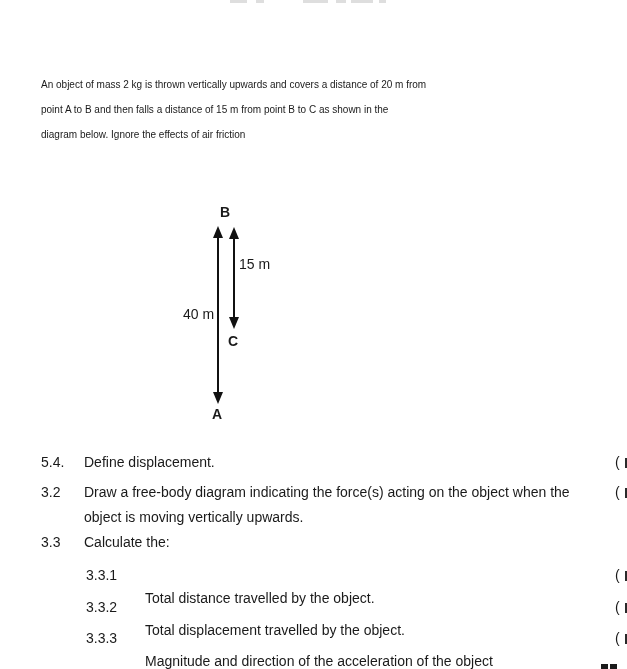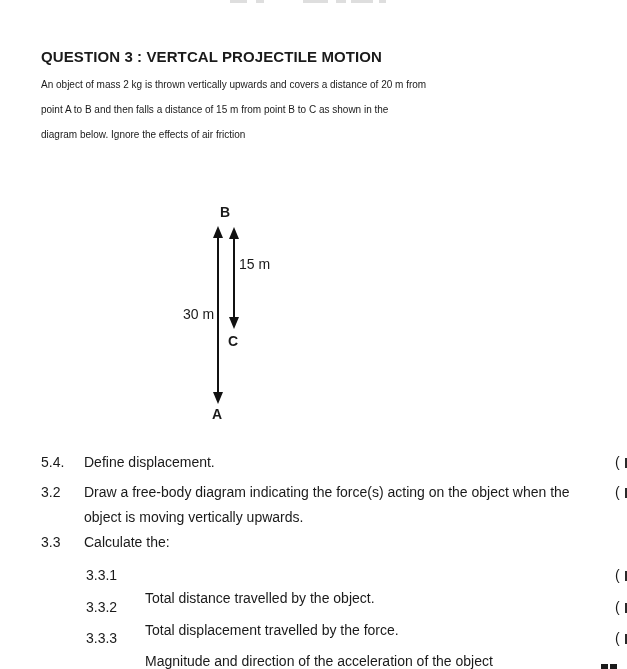--- a/index.html
+++ b/index.html
@@ -136,41 +136,40 @@
 
   <div class="top-cutoff">
     <span class="frag" style="left:230px;width:17px;"></span>
     <span class="frag" style="left:256px;width:8px;"></span>
     <span class="frag" style="left:303px;width:25px;"></span>
     <span class="frag" style="left:336px;width:10px;"></span>
     <span class="frag" style="left:351px;width:22px;"></span>
     <span class="frag" style="left:379px;width:7px;"></span>
   </div>
 
-  <h1 class="heading">QUESTION 3 : VERTCAL PROJECTILE MOTION</h1>
 
   <div>
     <div class="para-line l1">An object of mass 2 kg is thrown vertically upwards and covers a distance of 20 m from</div>
     <div class="para-line l2">point A to B and then falls a distance of 15 m from point B to C as shown in the</div>
     <div class="para-line l3">diagram below. Ignore the effects of air friction</div>
   </div>
 
   <div class="diagram">
     <span class="point-label lbl-b">B</span>
 
     <span class="head-up head-long-up"></span>
     <span class="arrow-line line-long"></span>
     <span class="head-down head-long-down"></span>
 
     <span class="head-up head-short-up"></span>
     <span class="arrow-line line-short"></span>
     <span class="head-down head-short-down"></span>
 
     <span class="dist-label lbl-15m">15 m</span>
-    <span class="dist-label lbl-20m">30 m</span>
+    <span class="dist-label lbl-20m">40 m</span>
 
     <span class="point-label lbl-c">C</span>
     <span class="point-label lbl-a">A</span>
   </div>
 
   <div class="q-row row-31">
     <span class="q-num">5.4.</span>
     <span class="q-text">Define displacement.</span>
     <span class="q-mark">(</span>
   </div>
@@ -190,21 +189,21 @@
   </div>
 
   <div class="q-row sub row-331">
     <span class="q-num">3.3.1</span>
     <span class="q-text">Total distance travelled by the object.</span>
     <span class="q-mark">(</span>
   </div>
 
   <div class="q-row sub row-332">
     <span class="q-num">3.3.2</span>
-    <span class="q-text">Total displacement travelled by the force.</span>
+    <span class="q-text">Total displacement travelled by the object.</span>
     <span class="q-mark">(</span>
   </div>
 
   <div class="q-row sub row-333">
     <span class="q-num">3.3.3</span>
     <span class="q-text">Magnitude and direction of the acceleration of the object</span>
     <span class="q-mark">(</span>
   </div>
 
   <div class="bottom-cutoff">

